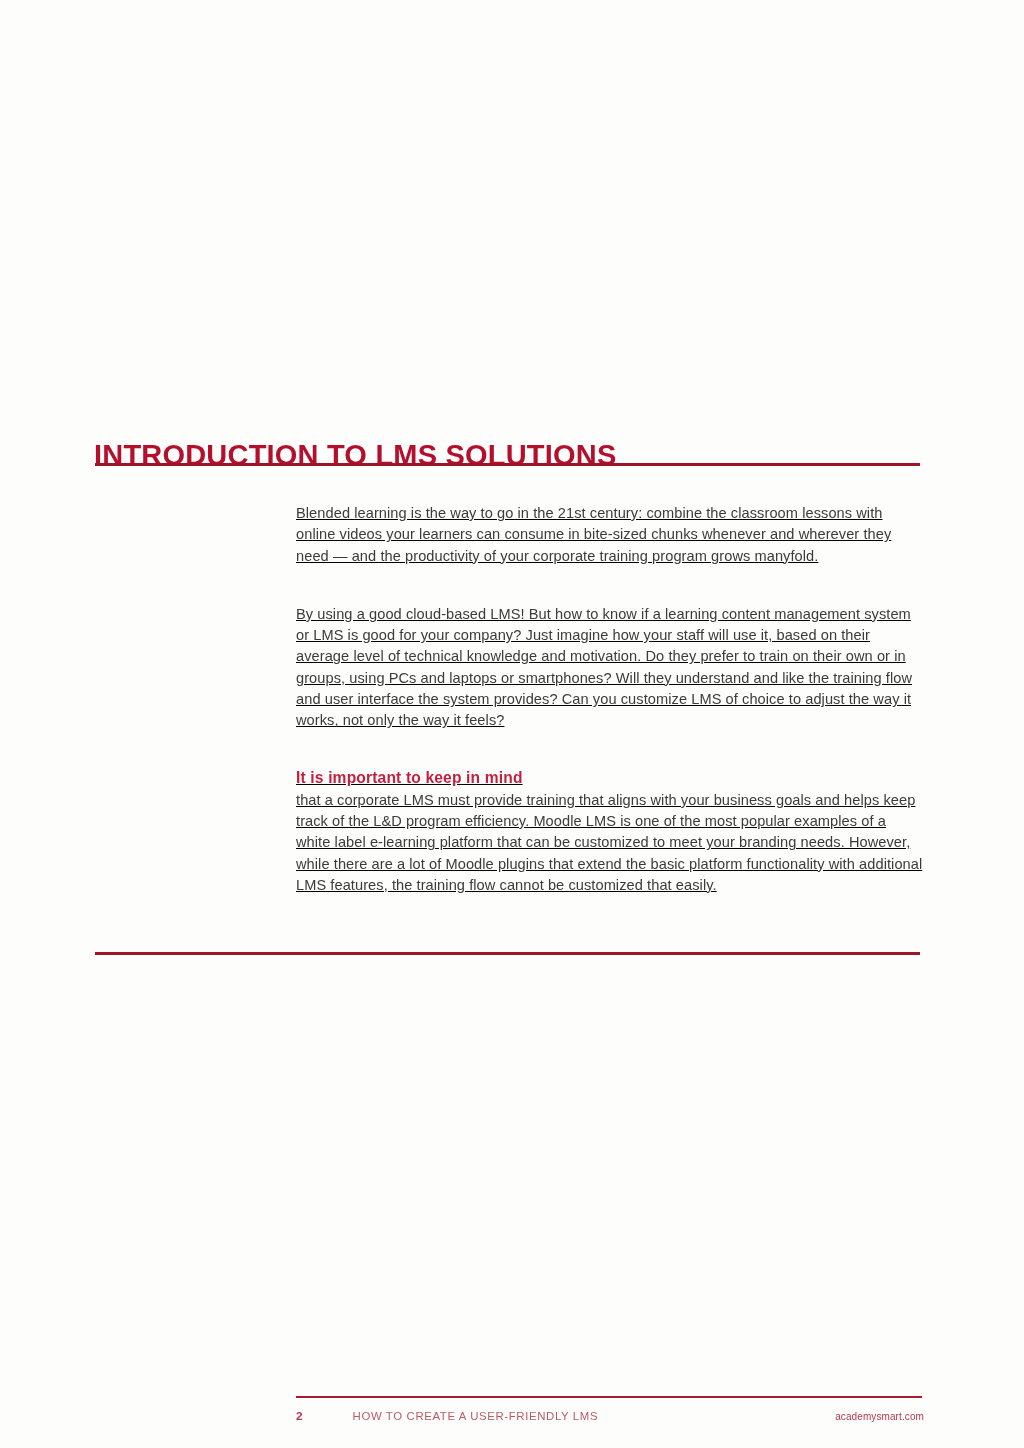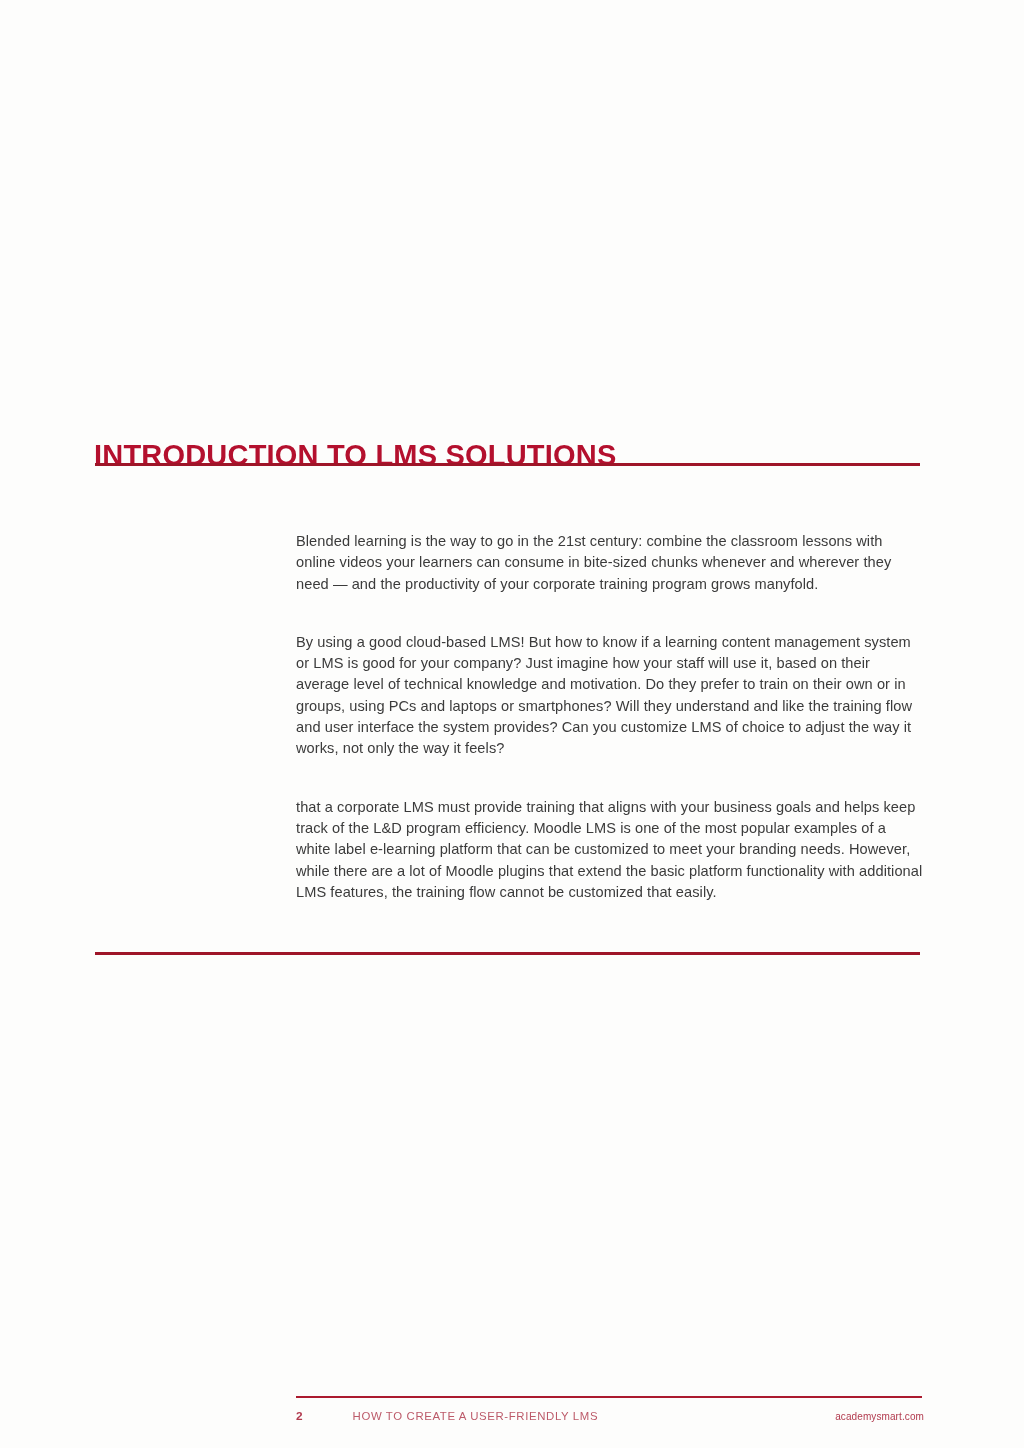--- a/index.html
+++ b/index.html
@@ -49,22 +49,23 @@
     width: 626px;
     top: 1396px;
     height: 2px;
     background: #ab1a2e;
   }
 
   
   .content {
     position: absolute;
     left: 296px;
-    top: 531px;
+    top: 503px;
     width: 628px;
+    text-decoration: underline;
   }
 
   .para {
     font-size: 14.6px;
     line-height: 21.3px;
     color: #3b3b3b;
     margin: 0;
     letter-spacing: 0.005em;
   }
 
@@ -126,20 +127,21 @@
 
   <div class="content">
 
     <p class="para block-intro">Blended learning is the way to go in the 21st century: combine the classroom lessons with online videos your learners can consume in bite-sized chunks whenever and wherever they need — and the productivity of your corporate training program grows manyfold.</p>
 
     <div class="sub-block">
       <p class="para">By using a good cloud-based LMS! But how to know if a learning content management system or LMS is good for your company? Just imagine how your staff will use it, based on their average level of technical knowledge and motivation. Do they prefer to train on their own or in groups, using PCs and laptops or smartphones? Will they understand and like the training flow and user interface the system provides? Can you customize LMS of choice to adjust the way it works, not only the way it feels?</p>
     </div>
 
     <div class="sub-block">
+      <h2 class="sub-heading">It is important to keep in mind</h2>
       <p class="para">that a corporate LMS must provide training that aligns with your business goals and helps keep track of the L&amp;D program efficiency. Moodle LMS is one of the most popular examples of a white label e-learning platform that can be customized to meet your branding needs. However, while there are a lot of Moodle plugins that extend the basic platform functionality with additional LMS features, the training flow cannot be customized that easily.</p>
     </div>
 
   </div>
 
   <div class="rule rule-bottom"></div>
 
   <div class="rule rule-footer"></div>
 
   <div class="footer">

